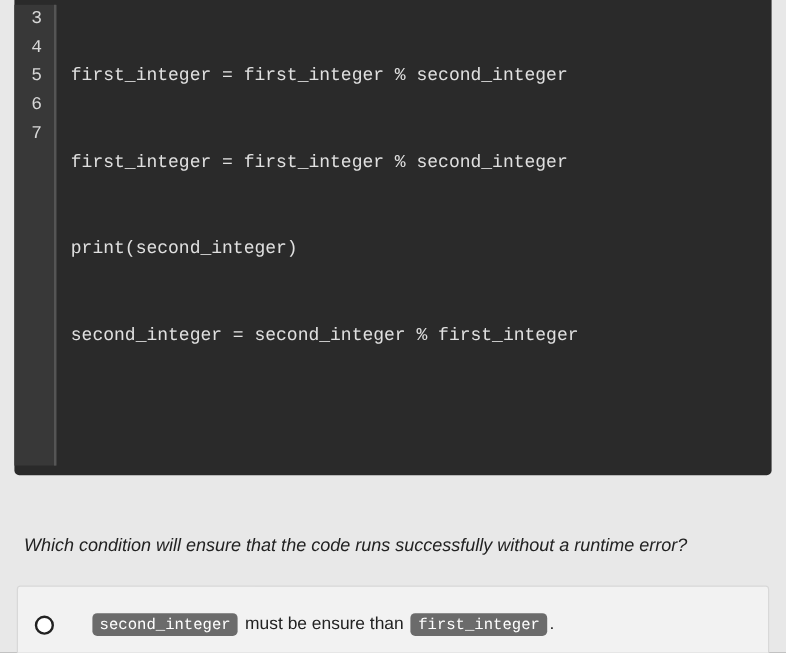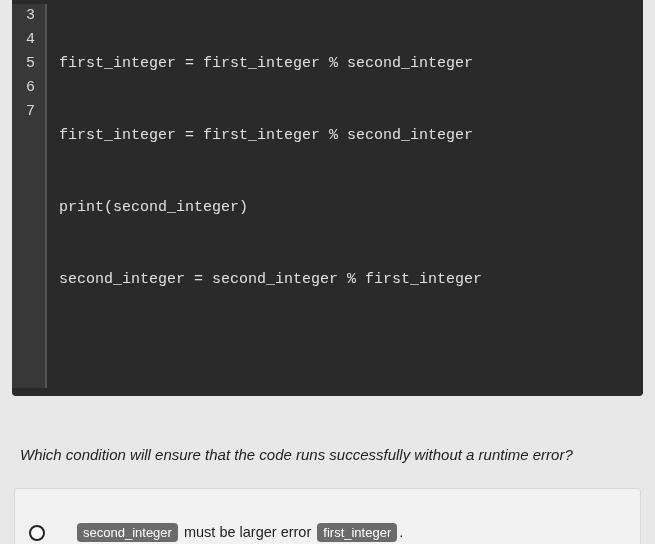--- a/index.html
+++ b/index.html
@@ -60,25 +60,25 @@
     min-width: 16px;
     border: 2.5px solid #222;
     border-radius: 50%;
     margin-right: 30px;
     background: #fff;
   }
   .code-pill {
     display: inline-block;
     background: #6b6b6b;
     color: #fff;
-    font-family: Liberation Sans, sans-serif;
+    font-family: Liberation Mono, monospace;
     font-size: 13px;
     padding: 2px 6px;
     border-radius: 4px;
-    margin: 16px 2px;
+    margin: 4px 2px;
     vertical-align: baseline;
   }
 </style>
 </head>
 <body>
 
 <div class="code-block">
   <div class="gutter">
     <div>3</div>
     <div>4</div>
@@ -95,17 +95,17 @@
   </div>
 </div>
 
 <div class="question">Which condition will ensure that the code runs successfully without a runtime error?</div>
 
 <div class="options">
 
   <div class="option">
     <div class="radio"></div>
     <div>
-      <span></span><span class="code-pill">second_integer</span><span> must be larger error </span><span class="code-pill">first_integer</span><span>.</span>
+      <span></span><span class="code-pill">second_integer</span><span> must be ensure than </span><span class="code-pill">first_integer</span><span>.</span>
     </div>
   </div>
 
 </div>
 
 </body></html>

